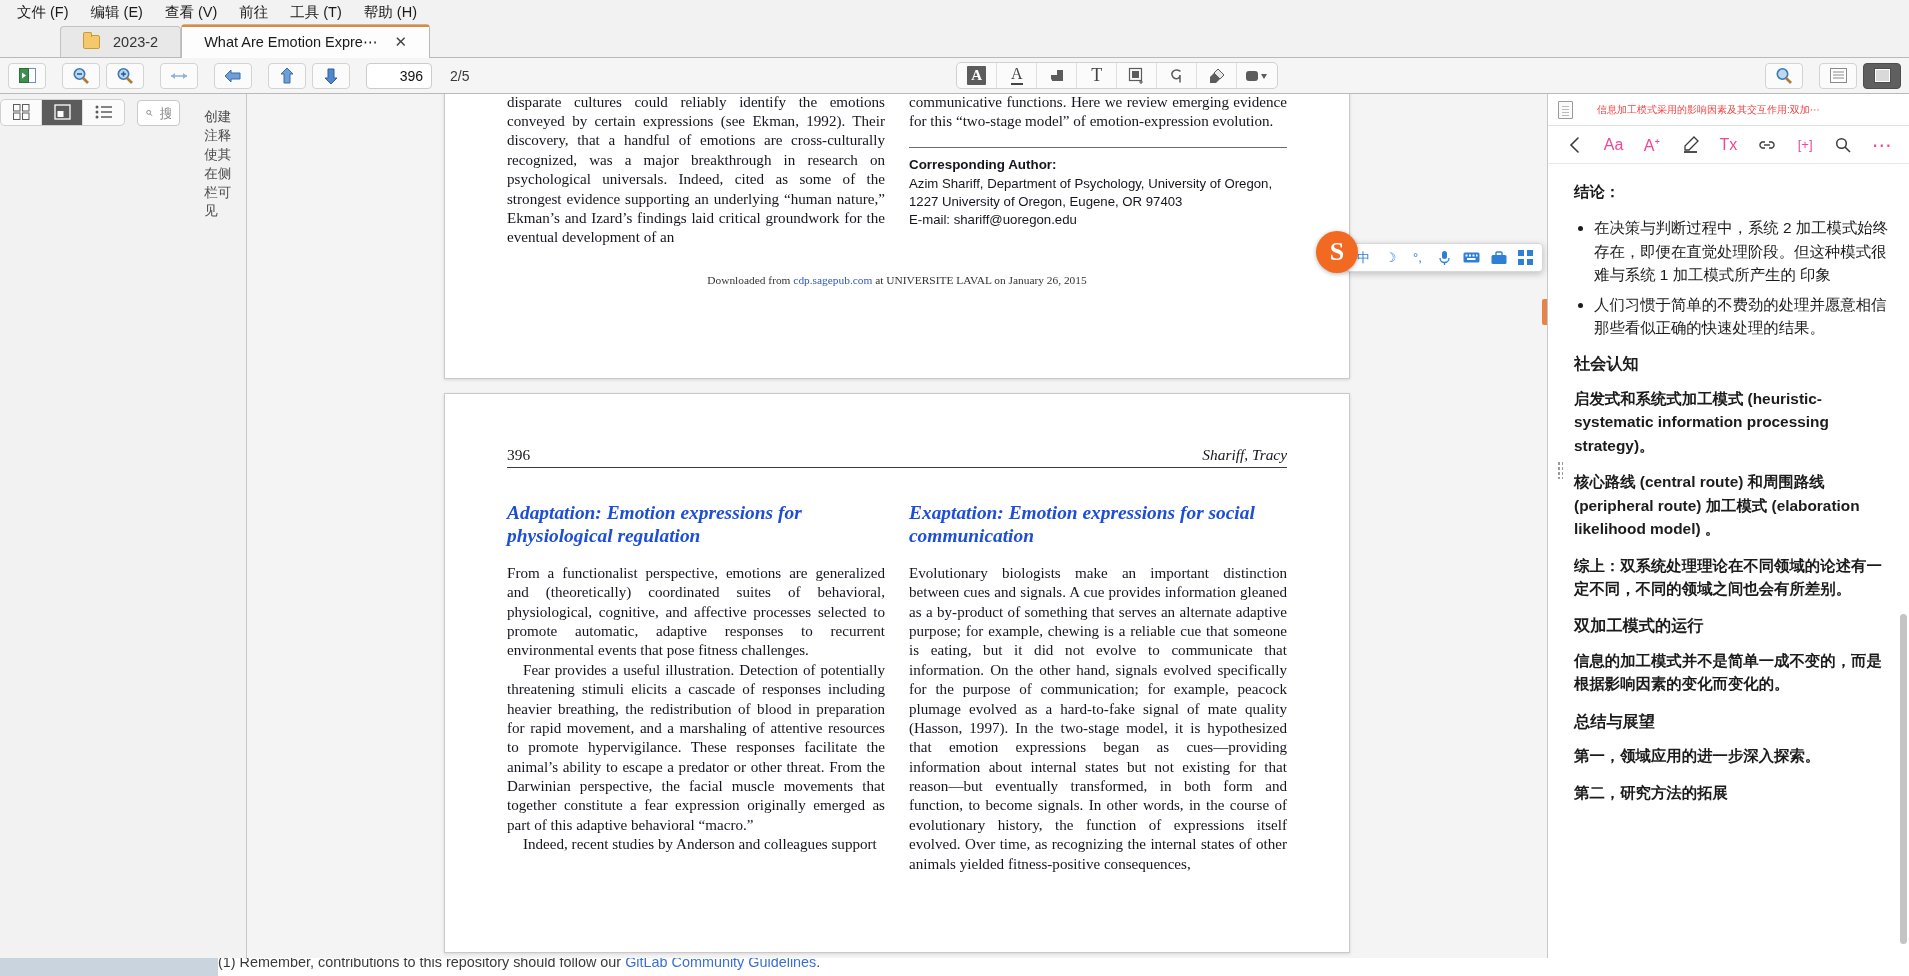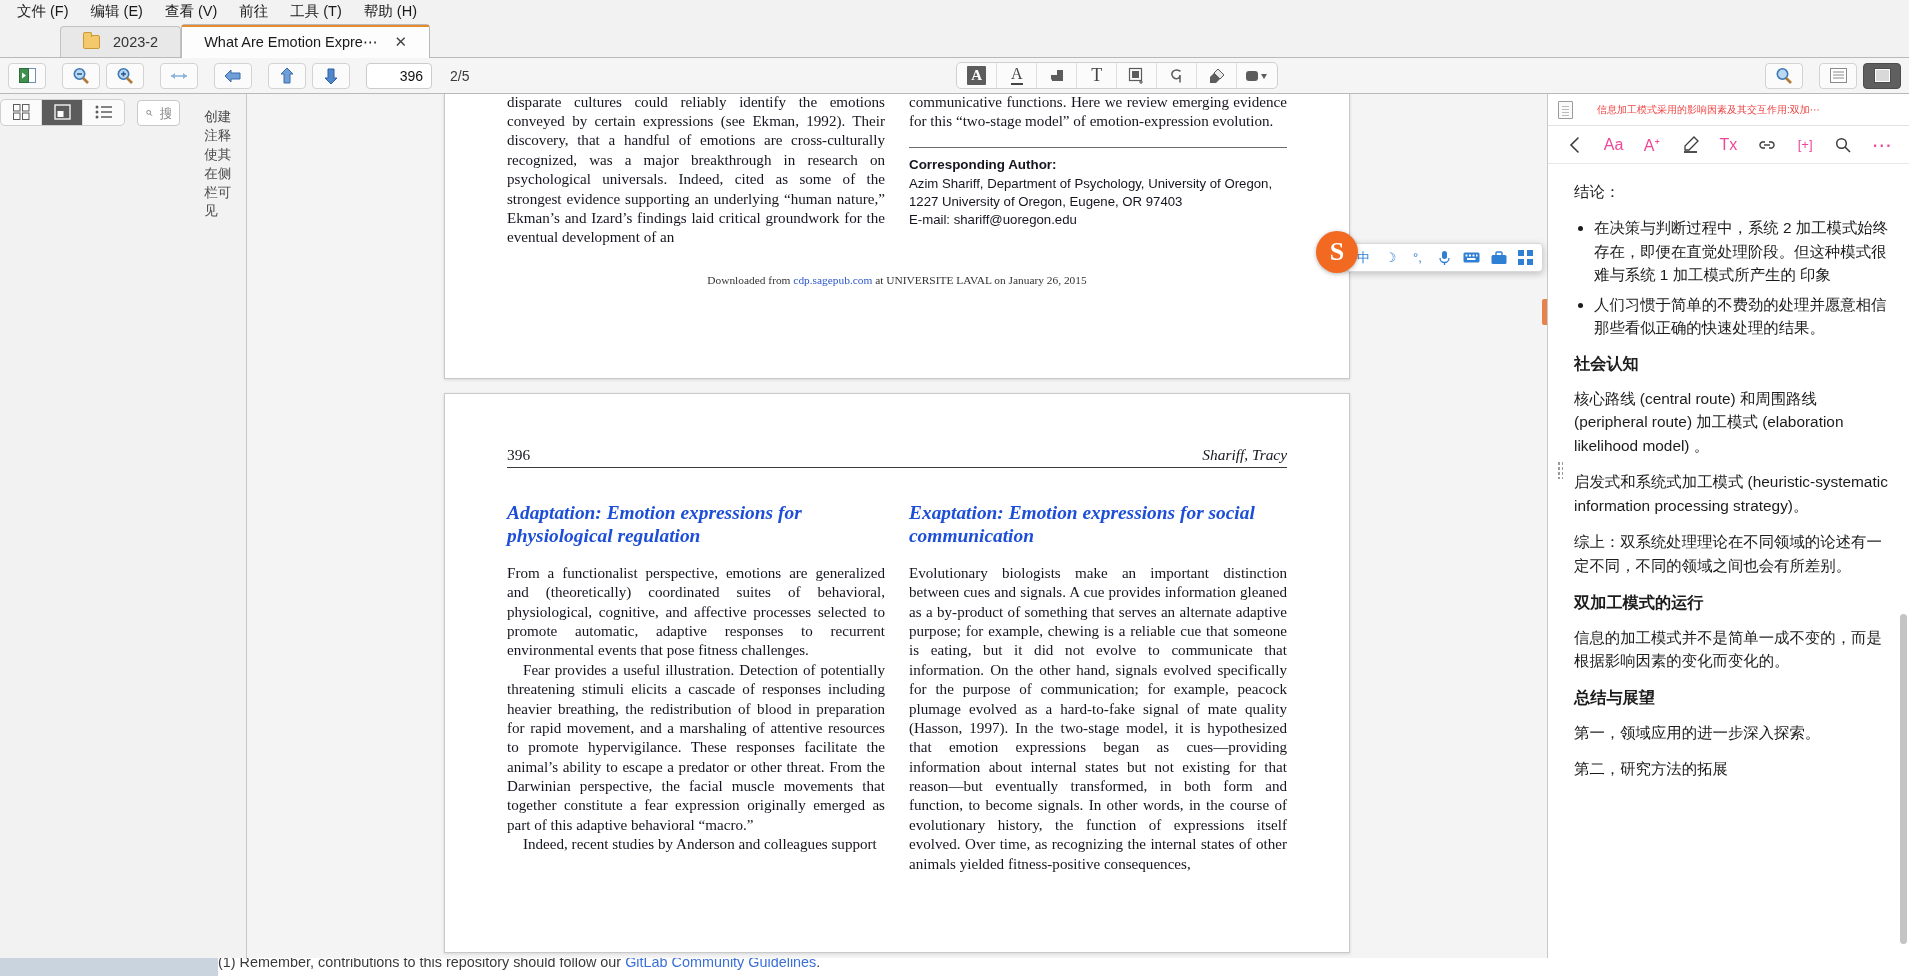--- a/index.html
+++ b/index.html
@@ -6,21 +6,21 @@
   html, body {
     width: 1909px; height: 976px;
     overflow: hidden;
     font-family: "Liberation Sans", sans-serif;
     background: #ffffff;
   }
   .app { width: 1909px; height: 976px; display: flex; flex-direction: column; position: relative; background:#f2f2f2; }
 
   
   .menubar {
-    height: 24px; background: #f2f2f2; display: flex; 
+    height: 24px; background: #f2f2f2; display: flex; align-items: center;
     padding-left: 6px; font-size: 14.5px; color: #1a1a1a; flex: 0 0 24px;
   }
   .menu-item { padding: 2px 11px; white-space: nowrap; cursor: default; }
 
   
   .tabbar {
     height: 34px; background: #f2f2f2; display: flex; align-items: flex-end;
     flex: 0 0 34px; border-bottom: 1px solid #b9b9b9; position: relative;
   }
   .tab {
@@ -177,21 +177,21 @@
     padding: 0 8px; border-bottom: 1px solid #e8e8e8;
   }
   .ntool {
     flex: 1 1 0; height: 30px; display: flex; align-items: center; justify-content: center;
     color: #ec4899; cursor: default; font-size: 16px;
   }
   .notes-body {
     flex: 1 1 auto; overflow: hidden; padding: 16px 20px 0 26px;
     font-size: 15.4px; line-height: 1.52; color: #1b1b1b; position: relative;
   }
-  .n-p { margin-bottom: 13px; }
+  .n-p { margin-bottom: 13px; font-weight: bold; }
   .n-h { font-weight: 700; font-size: 16.2px; margin: 4px 0 11px 0; }
   .n-ul { margin: 0 0 12px 20px; }
   .n-ul li { margin-bottom: 6px; }
   .drag-dots {
     position: absolute; left: 9px; top: 297px; width: 6px; height: 18px;
     background-image: radial-gradient(#9a9a9a 1.1px, transparent 1.2px);
     background-size: 4px 5px;
   }
   
   .scroll-track { position:absolute; right:1px; top:70px; width:7px; bottom:0; }
@@ -528,22 +528,22 @@
         <div class="ntool" style="font-size:20px">⋯</div>
       </div>
 
       <div class="notes-body">
         <div class="n-p">结论：</div>
         <ul class="n-ul">
           <li>在决策与判断过程中，系统 2 加工模式始终存在，即便在直觉处理阶段。但这种模式很难与系统 1 加工模式所产生的 印象</li>
           <li>人们习惯于简单的不费劲的处理并愿意相信那些看似正确的快速处理的结果。</li>
         </ul>
         <div class="n-h">社会认知</div>
+        <div class="n-p">启发式和系统式加工模式 (heuristic-systematic information processing strategy)。</div>
         <div class="n-p">核心路线 (central route) 和周围路线 (peripheral route) 加工模式 (elaboration likelihood model) 。</div>
-        <div class="n-p">启发式和系统式加工模式 (heuristic-systematic information processing strategy)。</div>
         <div class="n-p">综上：双系统处理理论在不同领域的论述有一定不同，不同的领域之间也会有所差别。</div>
         <div class="n-h">双加工模式的运行</div>
         <div class="n-p">信息的加工模式并不是简单一成不变的，而是根据影响因素的变化而变化的。</div>
         <div class="n-h">总结与展望</div>
         <div class="n-p">第一，领域应用的进一步深入探索。</div>
         <div class="n-p">第二，研究方法的拓展</div>
         <div class="drag-dots"></div>
       </div>
 
       <div class="scroll-track">

